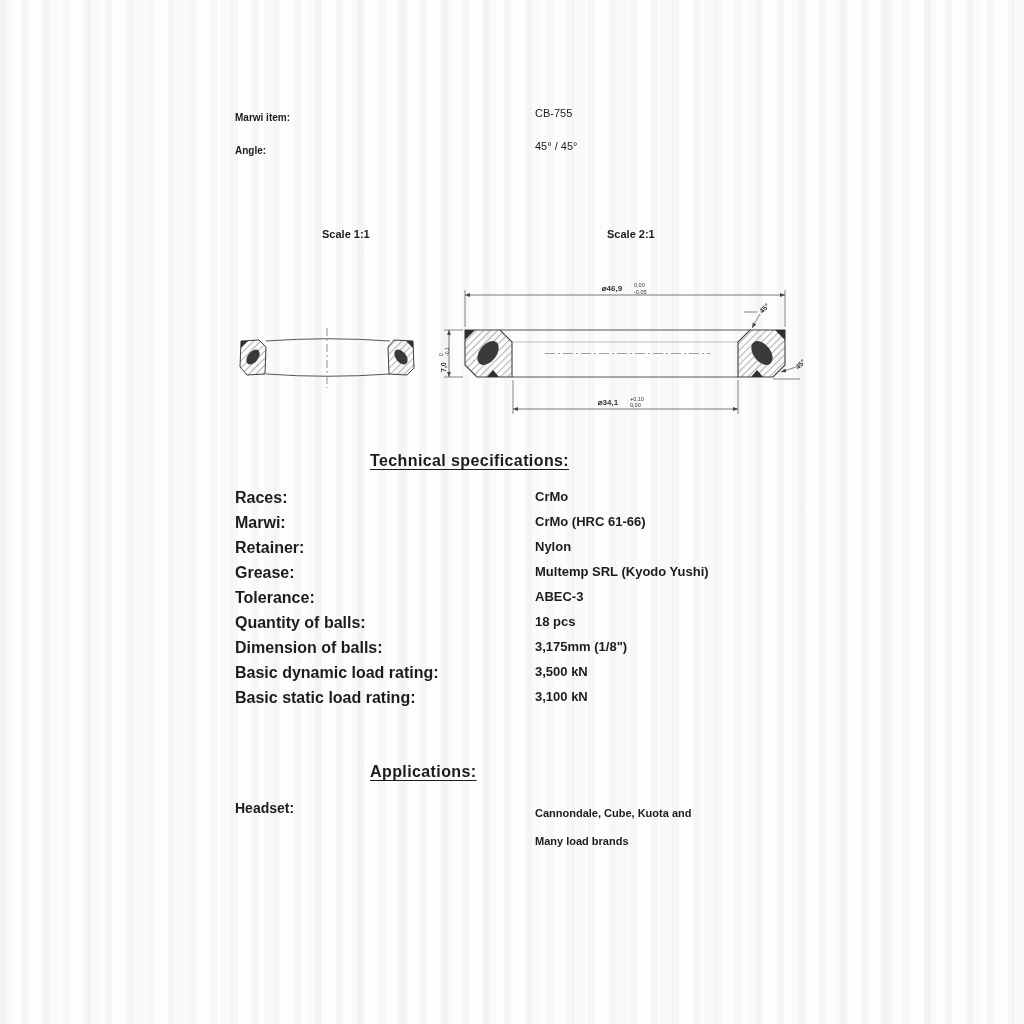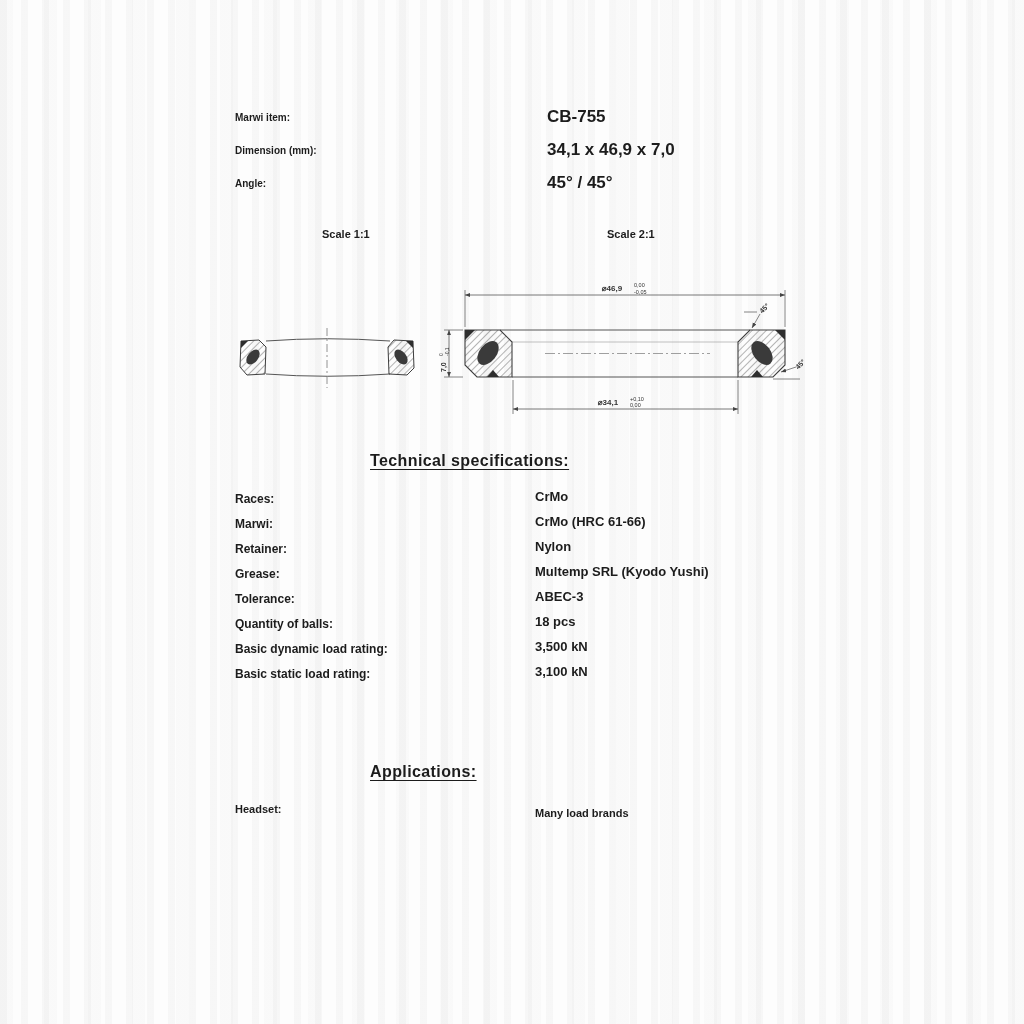--- a/index.html
+++ b/index.html
@@ -16,43 +16,43 @@
   .page::before{
     content:"";position:absolute;inset:0;pointer-events:none;
     background:
       repeating-linear-gradient(90deg, rgba(140,140,140,0.055) 0 7px, rgba(0,0,0,0) 7px 21px),
       repeating-linear-gradient(90deg, rgba(150,150,150,0.035) 0 13px, rgba(0,0,0,0) 13px 44px);
   }
 
   .title-block{position:absolute;left:235px;top:107px;}
   .t-row{height:33px;width:600px;position:relative;}
   .t-label{font-size:10px;font-weight:700;}
-  .t-value{position:absolute;left:312px;top:0;font-size:17px;font-weight:700;}
+  .t-value{position:absolute;left:300px;top:0;font-size:11px;font-weight:400;}
 
   .scale-label{position:absolute;top:228px;font-size:11px;font-weight:700;}
   .scale-1{left:322px;}
   .scale-2{left:607px;}
 
   .section-title{
     position:absolute;left:370px;
     font-size:16px;font-weight:700;
     text-decoration:underline;
     text-underline-offset:3px;
     letter-spacing:0.4px;
   }
   .tech-title{top:452px;}
   .apps-title{top:763px;text-align:center;}
 
   .spec-rows{position:absolute;left:235px;top:489px;}
   .spec-row{height:25px;width:600px;position:relative;}
-  .s-label{font-size:12px;font-weight:700;}
+  .s-label{font-size:16px;font-weight:700;}
   .s-value{position:absolute;left:300px;top:0;font-size:13px;font-weight:700;}
 
   .apps-block{position:absolute;left:235px;top:799px;width:600px;}
-  .apps-label{font-size:11px;font-weight:700;}
+  .apps-label{font-size:14px;font-weight:700;}
   .apps-value{position:absolute;left:300px;top:0;font-size:11px;font-weight:700;line-height:28px;}
 
   svg.drawing{position:absolute;left:0;top:0;pointer-events:none;}
   svg.drawing text{font-family:"Liberation Sans", sans-serif;fill:#333;}
 </style>
 </head>
 <body>
 
 <div class="page">
 
@@ -141,24 +141,20 @@
       </g>
     </g>
   </svg>
 
   <div class="title-block">
     <div class="t-row">
       <span class="t-label">Marwi item:</span>
       <span class="t-value">CB-755</span>
     </div>
     <div class="t-row">
-      <span class="t-label">Dimension (mm):</span>
-      <span class="t-value">34,1 x 46,9 x 7,0</span>
-    </div>
-    <div class="t-row">
       <span class="t-label">Angle:</span>
       <span class="t-value">45° / 45°</span>
     </div>
   </div>
 
   <div class="scale-label scale-1">Scale 1:1</div>
   <div class="scale-label scale-2">Scale 2:1</div>
 
   <div class="section-title tech-title">Technical specifications:</div>
 
@@ -179,33 +175,38 @@
       <span class="s-label">Grease:</span>
       <span class="s-value">Multemp SRL (Kyodo Yushi)</span>
     </div>
     <div class="spec-row">
       <span class="s-label">Tolerance:</span>
       <span class="s-value">ABEC-3</span>
     </div>
     <div class="spec-row">
       <span class="s-label">Quantity of balls:</span>
       <span class="s-value">18 pcs</span>
+    </div>
+    <div class="spec-row">
+      <span class="s-label">Dimension of balls:</span>
+      <span class="s-value">3,175mm (1/8")</span>
     </div>
     <div class="spec-row">
       <span class="s-label">Basic dynamic load rating:</span>
       <span class="s-value">3,500 kN</span>
     </div>
     <div class="spec-row">
       <span class="s-label">Basic static load rating:</span>
       <span class="s-value">3,100 kN</span>
     </div>
   </div>
 
   <div class="section-title apps-title">Applications:</div>
 
   <div class="apps-block">
     <span class="apps-label">Headset:</span>
     <div class="apps-value">
+      <div>Cannondale, Cube, Kuota and</div>
       <div>Many load brands</div>
     </div>
   </div>
 
 </div>
 
 </body></html>

